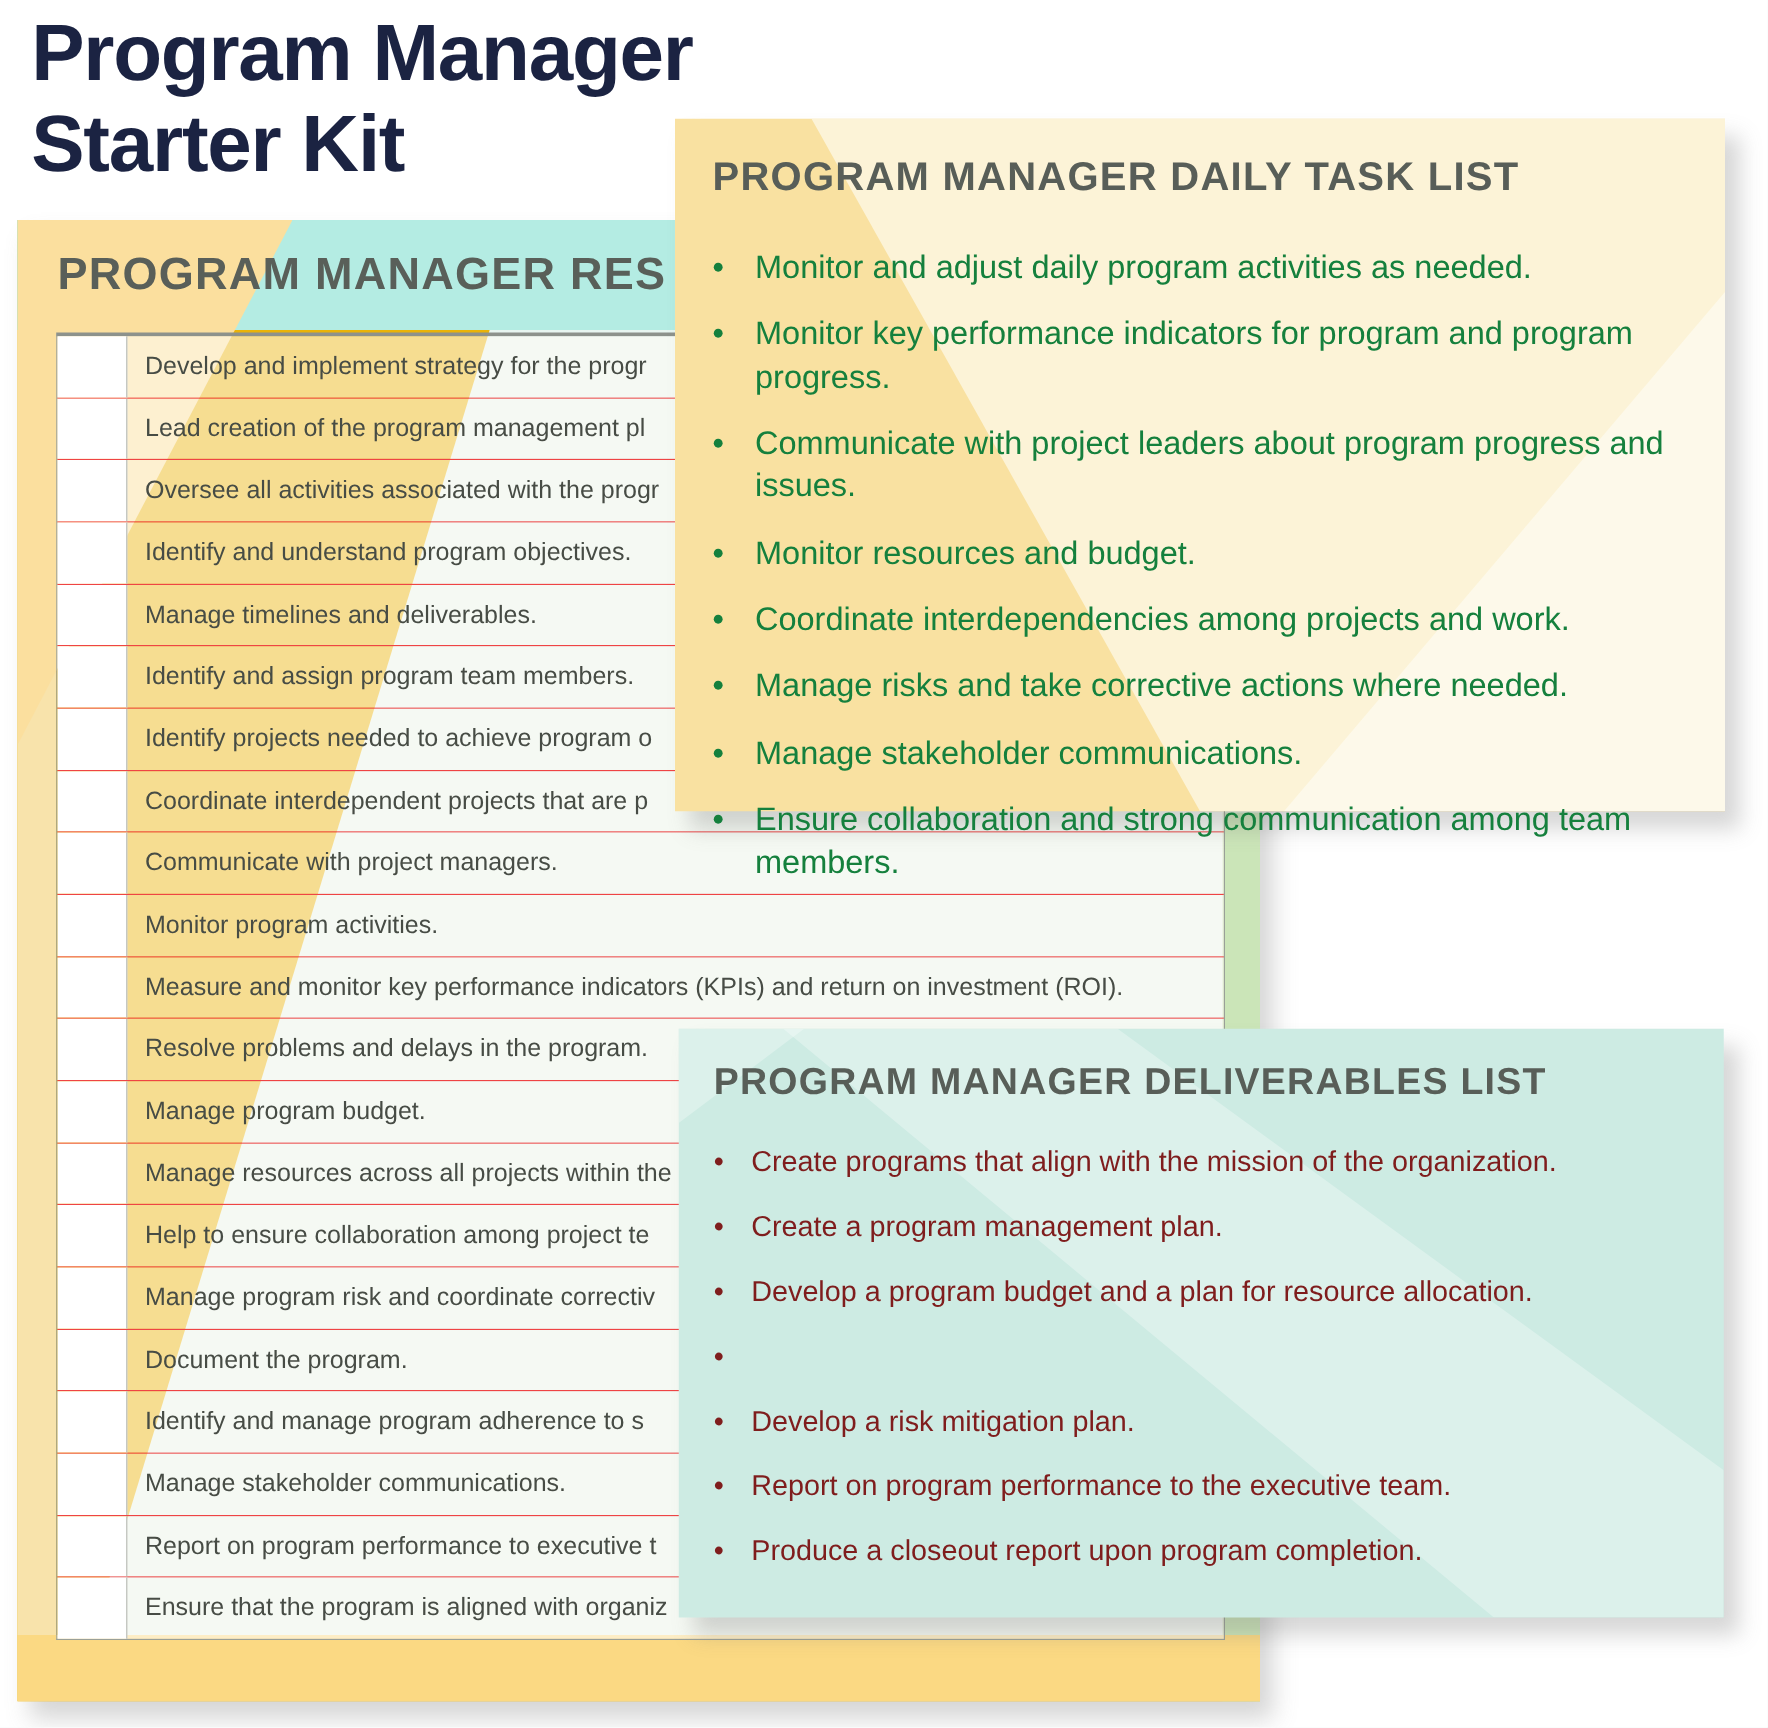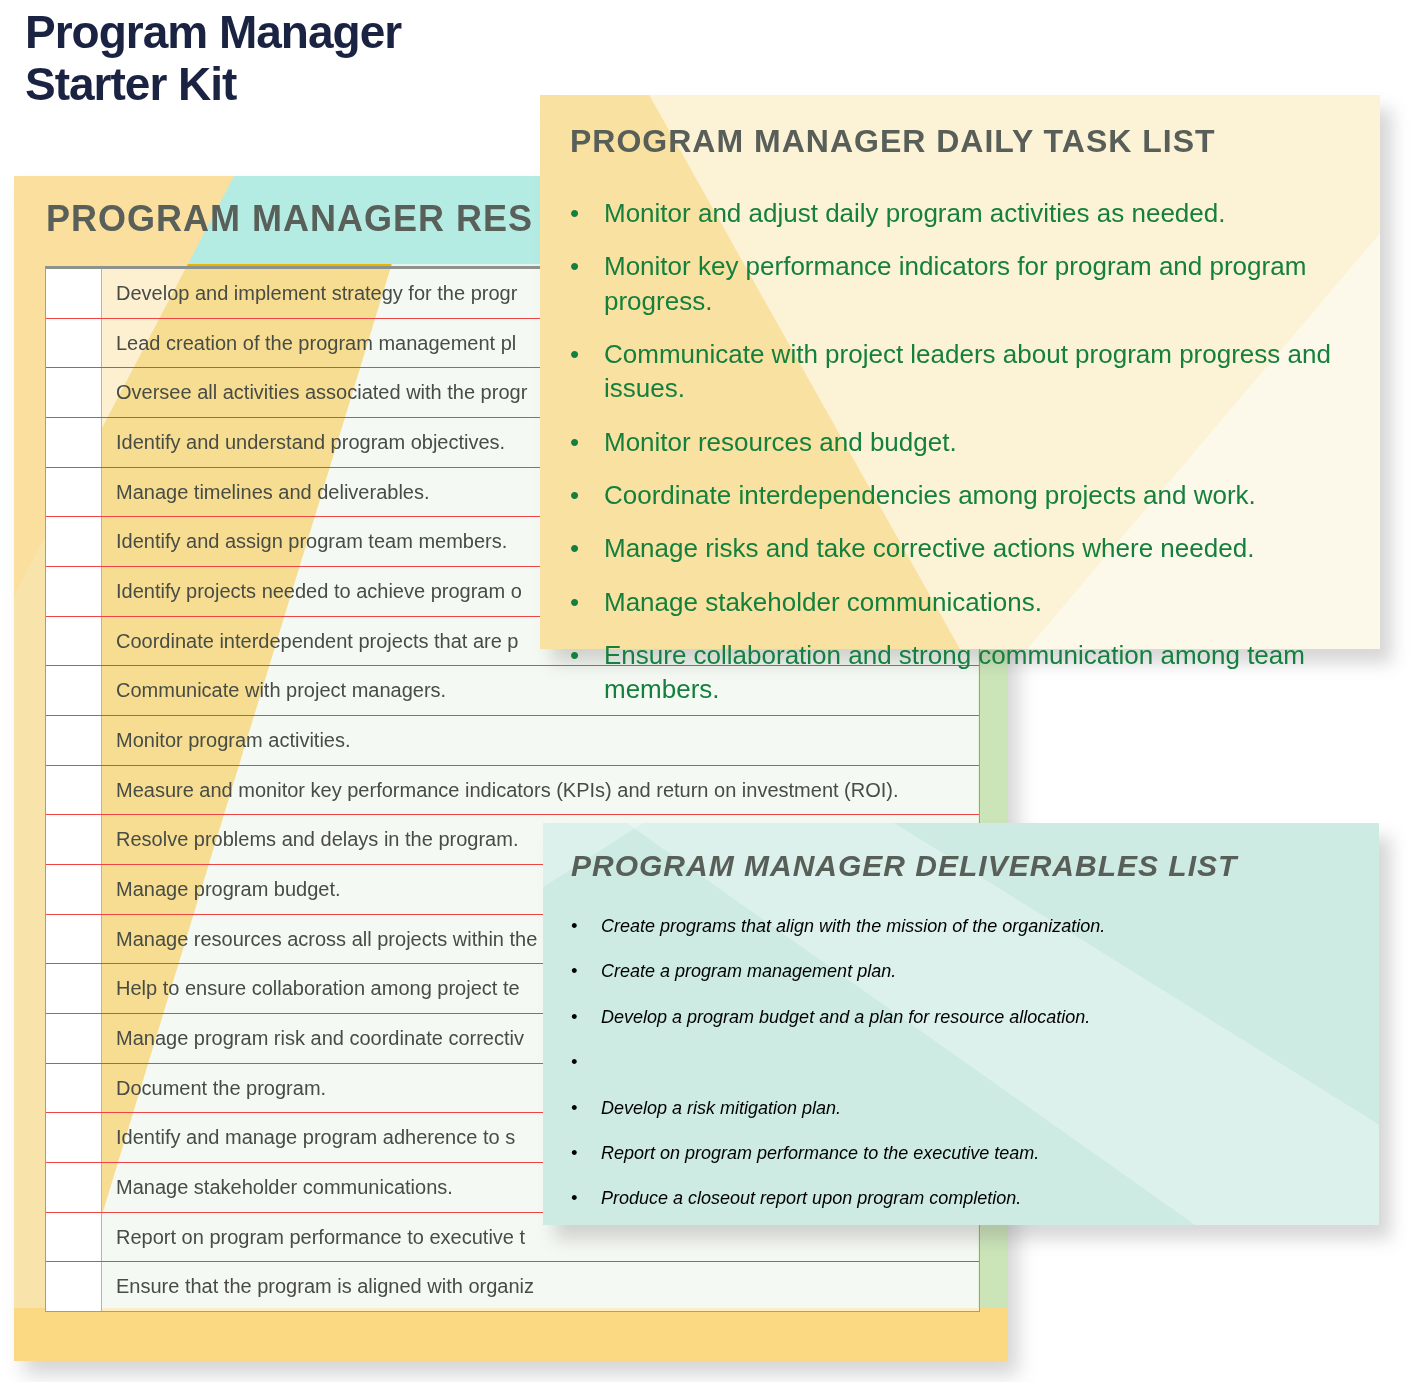--- a/index.html
+++ b/index.html
@@ -1,20 +1,20 @@
 <!DOCTYPE html>
 <html><head>
 <meta charset="utf-8">
 <style>
   html,body{margin:0;padding:0;background:#ffffff;}
   .stage{position:relative;width:1414px;height:1382px;overflow:hidden;
          font-family:"Liberation Sans","DejaVu Sans",sans-serif;background:#ffffff;}
 
   
-  .page-title{position:absolute;left:25px;top:6px;font-size:46px;line-height:1.14;
+  .page-title{position:absolute;left:25px;top:6px;font-size:64px;line-height:1.14;
               font-weight:800;letter-spacing:-1px;color:#1b2342;white-space:pre-line;}
 
   
   .resp-panel{position:absolute;left:14px;top:176px;width:994px;height:1185px;
               background:#eab308;box-shadow:10px 14px 18px rgba(120,120,120,.30);z-index:1;text-decoration:underline;}
   .lp-aqua{position:absolute;left:0;right:0;top:88px;bottom:53px;background:#e7f5f0;
            clip-path:polygon(38% 0,100% 0,100% 100%,6% 100%);}
   .lp-strip{position:absolute;left:0;top:88px;bottom:53px;width:31px;background:#f8e3ab;}
   .lp-green{position:absolute;right:0;top:40%;bottom:0;width:30px;background:#cbe5b8;}
   .lp-gold{position:absolute;left:0;right:0;bottom:0;height:53px;background:#fbd983;}
@@ -44,28 +44,28 @@
   .daily-panel{left:540px;top:95px;width:840px;height:554px;background:#f9e1a1;
                padding:24px 30px;box-sizing:border-box;}
   .tp-light{position:absolute;inset:0;background:#fcf3d7;
             clip-path:polygon(13% 0,100% 0,100% 100%,50% 100%);z-index:0;}
   .tp-lighter{position:absolute;inset:0;background:#fdf9ea;
               clip-path:polygon(100% 25%,58% 100%,100% 100%);z-index:0;}
   .daily-panel .panel-header{font-size:32px;margin:4px 0 36px 0;}
   .daily-panel .bullet-item{font-size:26px;line-height:1.32;color:#15803d;margin-bottom:19px;}
 
   
-  .deliv-panel{left:543px;top:823px;width:836px;height:402px;background:#cdebe3;
-               padding:22px 28px;box-sizing:border-box;font-style:italic;}
+  .deliv-panel{left:543px;top:823px;width:836px;height:471px;background:#cdebe3;
+               padding:22px 28px;box-sizing:border-box;}
   .dp-light{position:absolute;inset:0;background:rgba(255,255,255,.30);
             clip-path:polygon(10% 0,42% 0,100% 75%,100% 100%,78% 100%);z-index:0;}
   .dp-light2{position:absolute;inset:0;background:rgba(255,255,255,.30);
              clip-path:polygon(0 0,12% 0,0 16%);z-index:0;}
   .deliv-panel .panel-header{font-size:30px;margin:4px 0 32px 0;}
-  .deliv-panel .bullet-item{font-size:18px;line-height:1.3;color:#000000;margin-bottom:22px;align-items:center;}
+  .deliv-panel .bullet-item{font-size:23px;line-height:1.3;color:#7f1d1d;margin-bottom:22px;align-items:center;}
   .deliv-panel .dot{flex:0 0 30px;}
 </style>
 </head>
 <body>
 
 <div class="stage">
 
   <div class="page-title">Program Manager
 Starter Kit</div>
 

